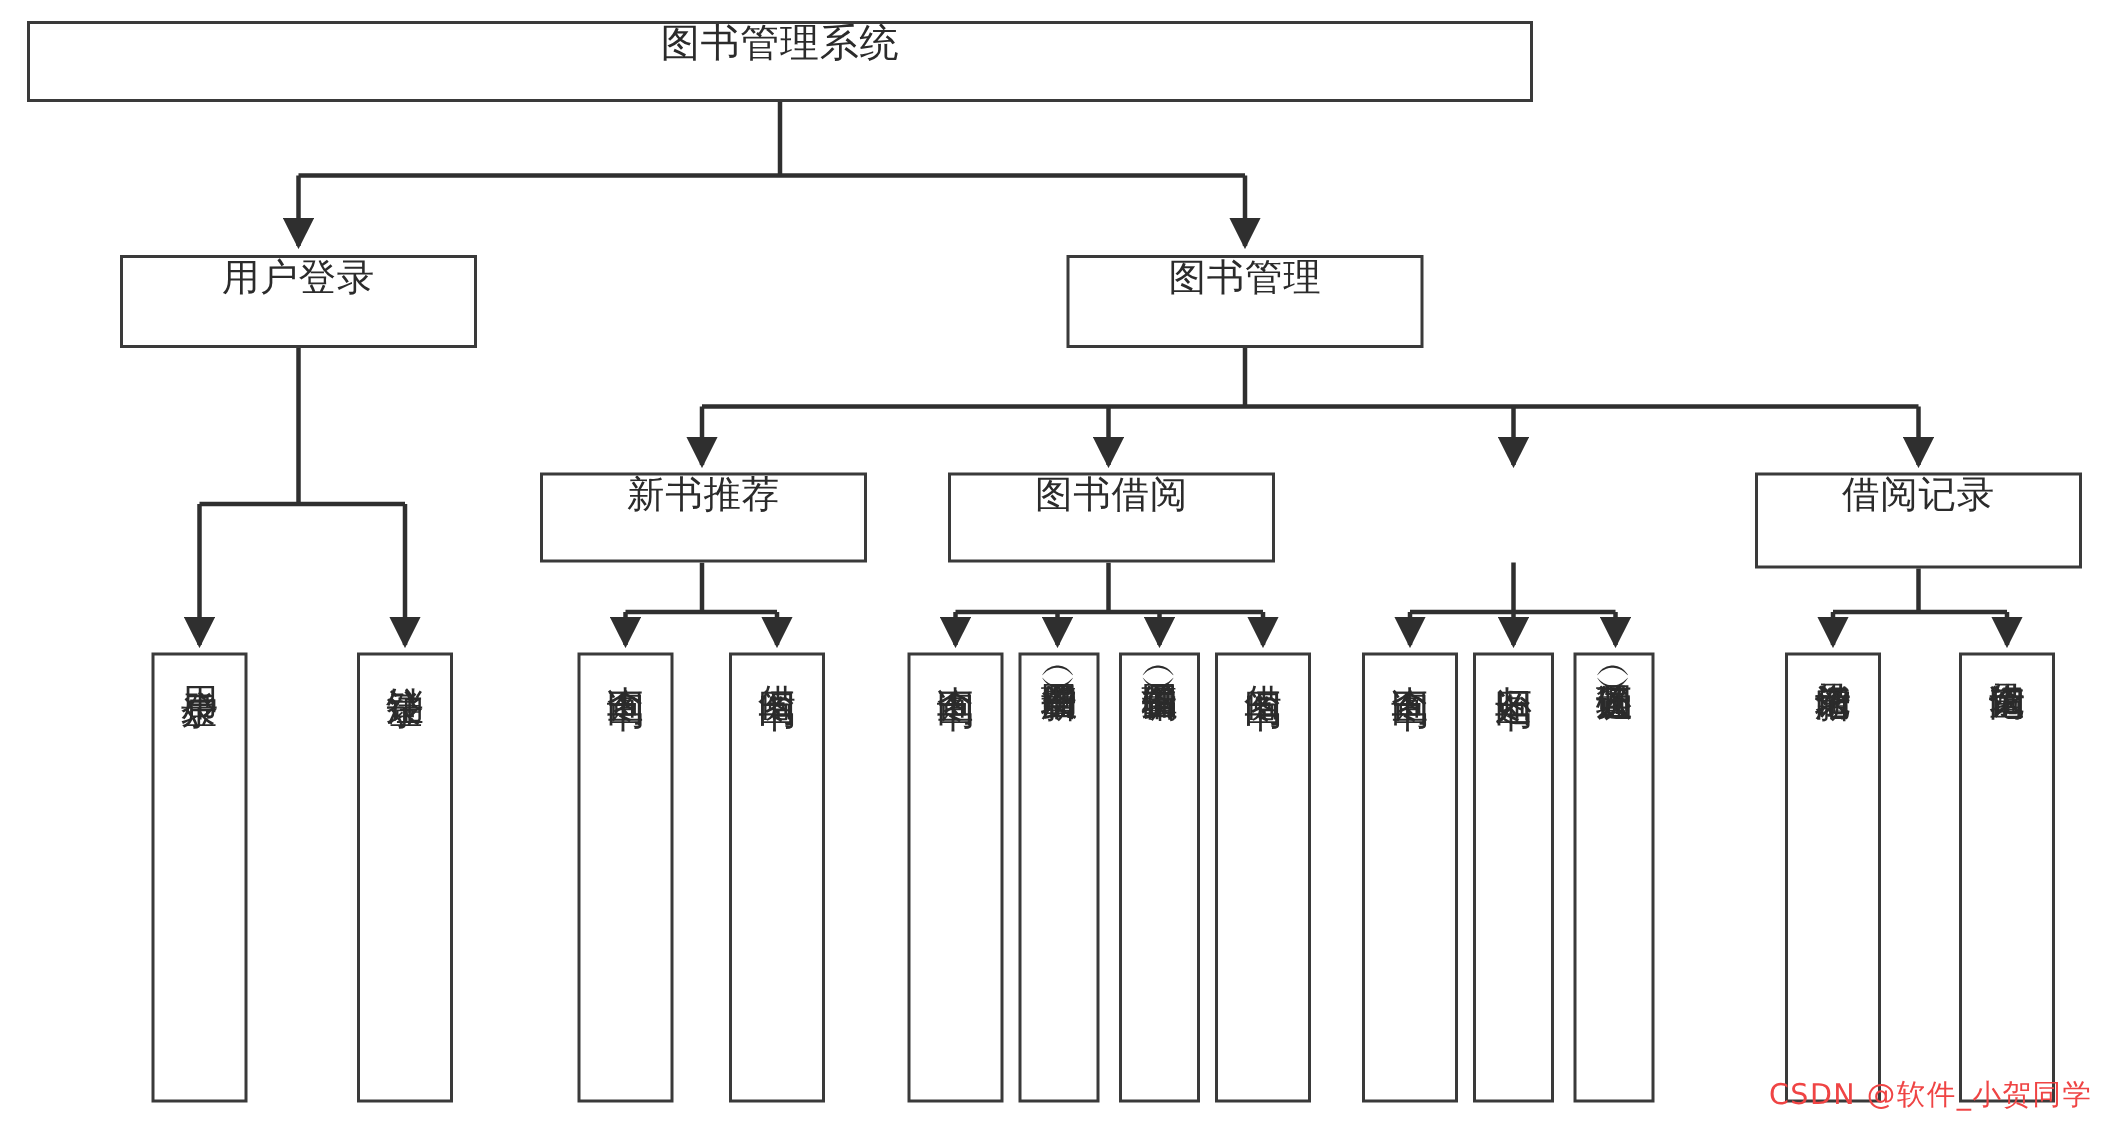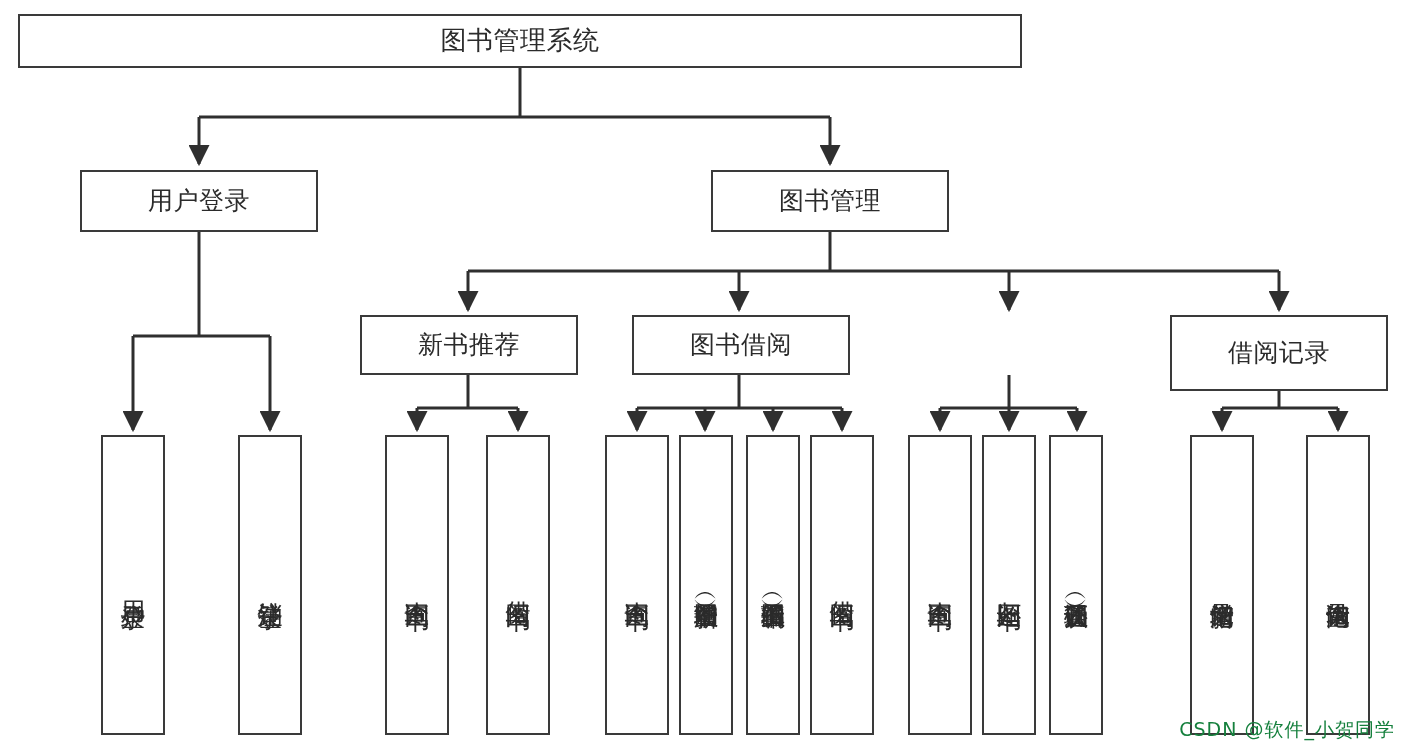--- a/index.html
+++ b/index.html
@@ -30,21 +30,21 @@
     height: 747px;
     display: block;
   }
   
   .node-box {
     position: absolute;
     box-sizing: border-box;
     background: #ffffff;
     border: 2px solid #3a3a3a;
     display: flex;
-    align-items: center;
+    align-items: flex-start;
     justify-content: center;
     overflow: hidden;
   }
   .node-label {
     color: #2b2b2b;
     text-align: center;
     line-height: 1.04;
     letter-spacing: 0.5px;
     white-space: nowrap;
   }
@@ -68,21 +68,21 @@
   }
   .node-v .node-label.tight {
     font-size: 24px;
     letter-spacing: 0px;
   }
   .watermark {
     position: absolute;
     right: 10px;
     bottom: 4px;
     font-size: 19px;
-    color: #15803d;
+    color: #ef4444;
     letter-spacing: 1px;
     white-space: nowrap;
     pointer-events: none;
   }
 </style>
 </head>
 <body>
 
 <div id="diagram-root">
 
@@ -150,21 +150,21 @@
 
   <div class="node-box node-h" style="left:711px; top:170px; width:238px; height:62px;">
     <span class="node-label">图书管理</span>
   </div>
 
   <div class="node-box node-h" style="left:632px; top:315px; width:218px; height:60px;">
     <span class="node-label">图书借阅</span>
   </div>
 
 
-  <div class="node-box node-h" style="left:1170px; top:315px; width:218px; height:76px;">
+  <div class="node-box node-h" style="left:1170px; top:315px; width:218px; height:64px;">
     <span class="node-label">借阅记录</span>
   </div>
 
   <div class="node-box node-v" style="left:101px; top:435px; width:64px; height:300px;">
     <span class="node-label">用户登录</span>
   </div>
   <div class="node-box node-v" style="left:238px; top:435px; width:64px; height:300px;">
     <span class="node-label">注销登录</span>
   </div>
 

